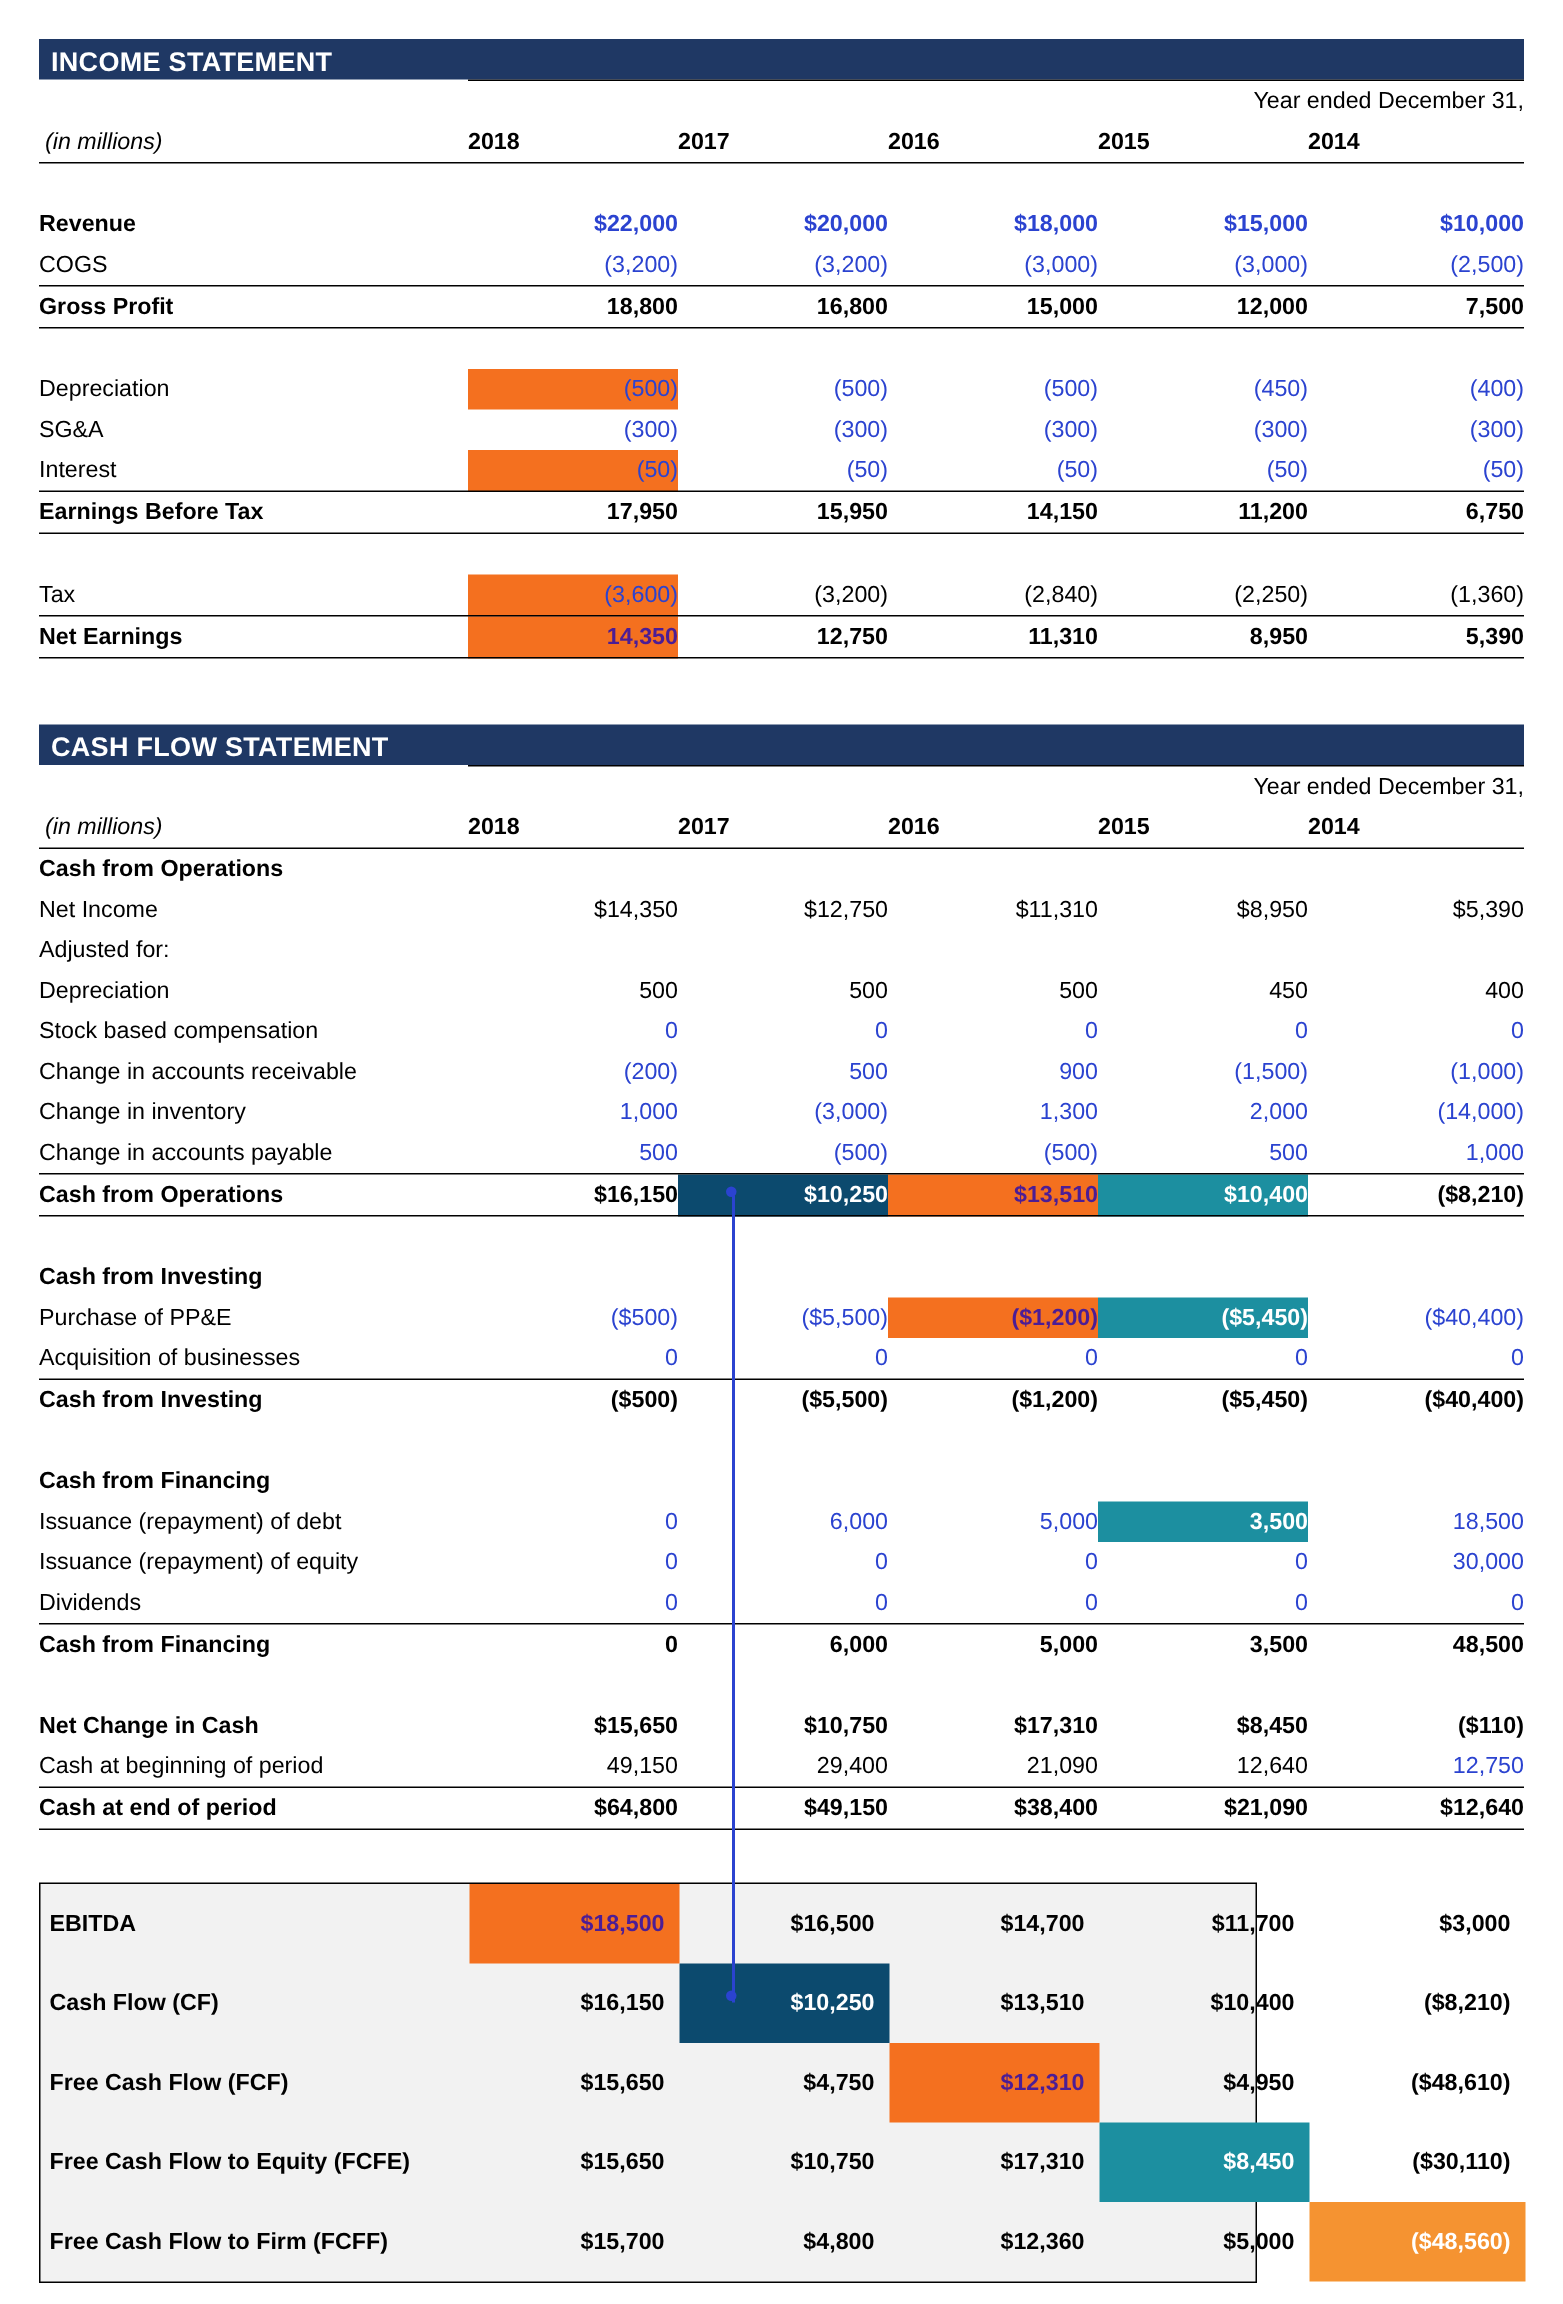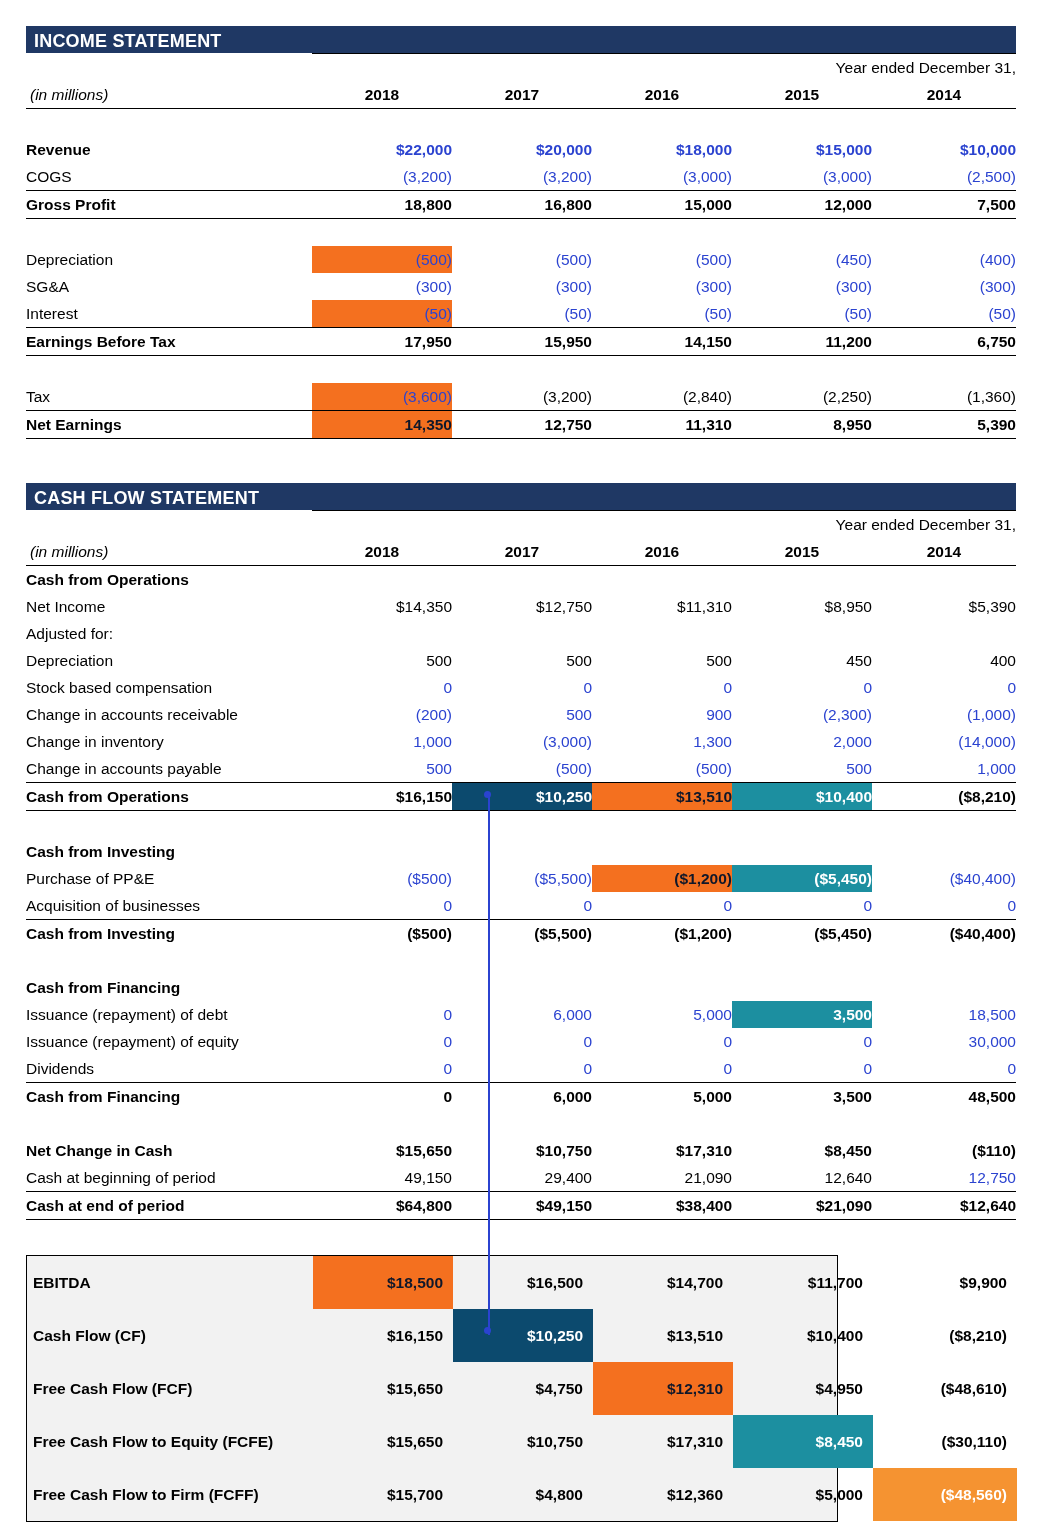--- a/index.html
+++ b/index.html
@@ -49,30 +49,30 @@
   .blue{color:#2B43D0;}
   .blueb{color:#2B43D0;font-weight:bold;}
 
   .hdr-yearended{
     text-align:right;
     font-size:15.5px;
     height:24px;
     padding-bottom:1px;
   }
   .yeartop{border-top:1.6px solid #000;}
-  .yearhdr td{font-weight:bold;text-align:center;padding-right:10px;border-bottom:1.6px solid #000;height:25px;}
+  .yearhdr td{font-weight:bold;text-align:left;padding-right:10px;border-bottom:1.6px solid #000;height:25px;}
   .yearhdr td.lblcell{font-weight:normal;font-style:italic;text-align:left;padding-left:4px;}
   .botline td{border-bottom:1.3px solid #000;}
   .dblline td{border-top:1.3px solid #000;border-bottom:1.3px solid #000;}
 
   .spacer td{height:18px;}
   .spacer-sm td{height:13px;}
 
   
-  .hl-orange{background:#F4701F;color:#0f172a;font-weight:bold;}
+  .hl-orange{background:#F4701F;color:#4c1d95;font-weight:bold;}
   .hl-orange-blue{background:#F4701F;color:#2B43D0;}
   .hl-orange-lt{background:#F59331;color:#ffffff;font-weight:bold;}
   .hl-navy{background:#0c4a6e;color:#ffffff;font-weight:bold;}
   .hl-teal{background:#1C8FA0;color:#ffffff;font-weight:bold;}
 
   
   .sumbox{
     border:1.6px solid #000;
     background:#F2F2F2;
     box-sizing:border-box;
@@ -283,21 +283,21 @@
         <td class="num blue">0</td>
         <td class="num blue">0</td>
         <td class="num blue">0</td>
         <td class="num blue">0</td>
       </tr>
       <tr>
         <td class="lblcell indent1">Change in accounts receivable</td>
         <td class="num blue">(200)</td>
         <td class="num blue">500</td>
         <td class="num blue">900</td>
-        <td class="num blue">(2,300)</td>
+        <td class="num blue">(1,500)</td>
         <td class="num blue">(1,000)</td>
       </tr>
       <tr>
         <td class="lblcell indent1">Change in inventory</td>
         <td class="num blue">1,000</td>
         <td class="num blue">(3,000)</td>
         <td class="num blue">1,300</td>
         <td class="num blue">2,000</td>
         <td class="num blue">(14,000)</td>
       </tr>
@@ -432,21 +432,21 @@
           <col class="yr">
           <col class="yrlast">
         </colgroup>
       <tbody>
           <tr>
         <td class="lblcell">EBITDA</td>
         <td class="num hl-orange">$18,500</td>
         <td class="num">$16,500</td>
         <td class="num">$14,700</td>
         <td class="num">$11,700</td>
-        <td class="num">$9,900</td>
+        <td class="num">$3,000</td>
       </tr>
       <tr>
         <td class="lblcell">Cash Flow (CF)</td>
         <td class="num">$16,150</td>
         <td class="num hl-navy">$10,250</td>
         <td class="num">$13,510</td>
         <td class="num">$10,400</td>
         <td class="num">($8,210)</td>
       </tr>
       <tr>

